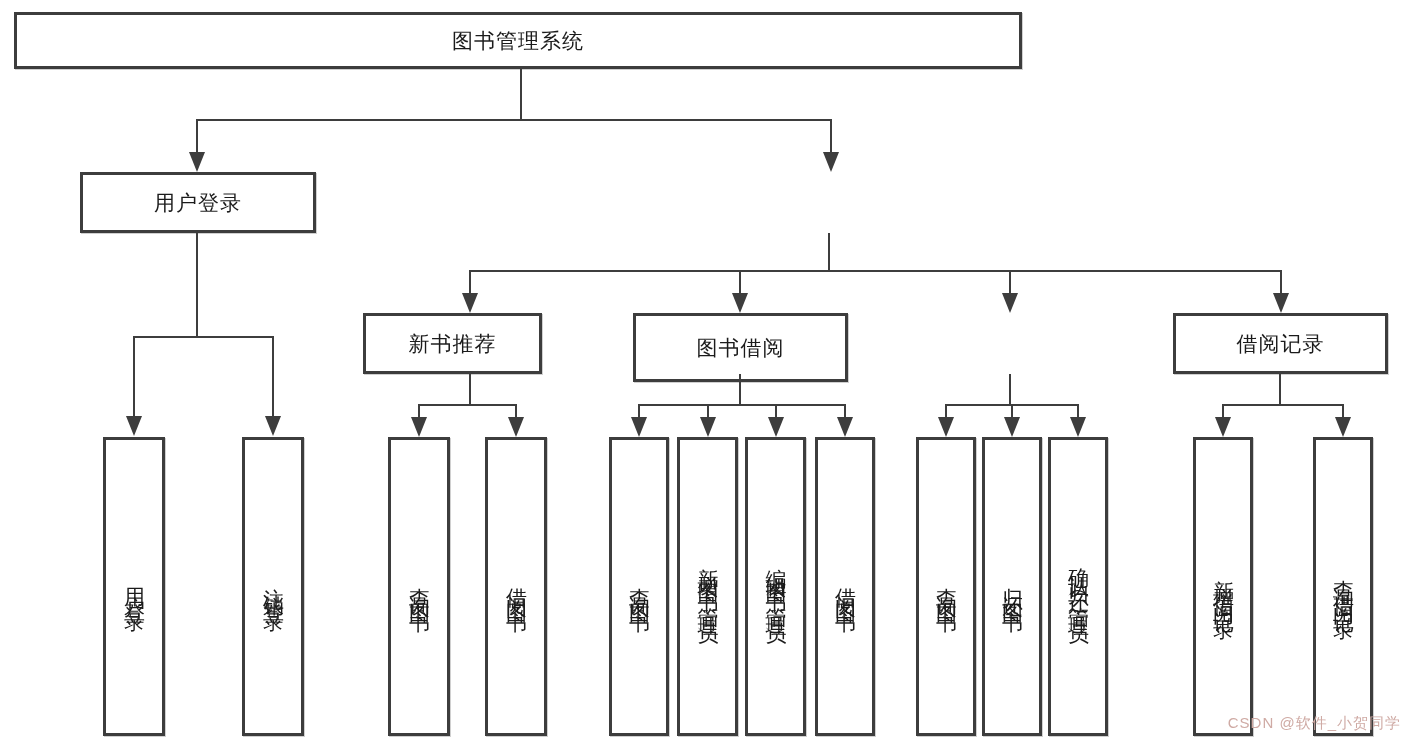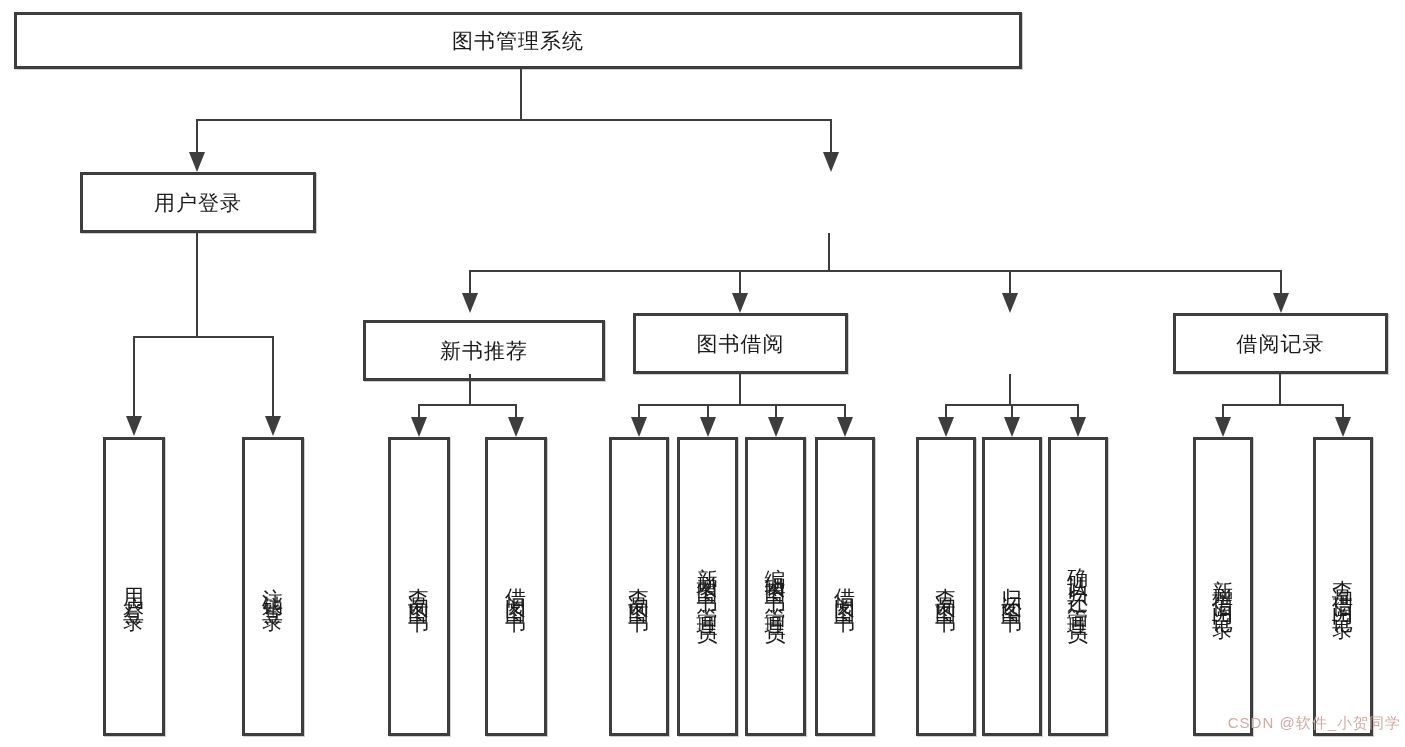--- a/index.html
+++ b/index.html
@@ -18,20 +18,21 @@
   }
   .box {
     position: absolute;
     box-sizing: border-box;
     border: 3px solid #3d3d3d;
     background: #ffffff;
     display: flex;
     align-items: center;
     justify-content: center;
     box-shadow: 1px 1px 0 rgba(120,120,120,0.35);
+    font-family: Liberation Serif, serif;
   }
   .hlabel {
     font-size: 21px;
     letter-spacing: 1px;
     color: #1b1b1b;
     white-space: nowrap;
   }
   .vtext {
     writing-mode: vertical-rl;
     text-orientation: mixed;
@@ -100,24 +101,24 @@
   <div class="h" style="left:469px;top:270px;width:813px;"></div>
   <div class="v" style="left:469px;top:270px;height:24px;"></div>
   <div class="ah" style="left:462px;top:293px;"></div>
   <div class="v" style="left:739px;top:270px;height:24px;"></div>
   <div class="ah" style="left:732px;top:293px;"></div>
   <div class="v" style="left:1009px;top:270px;height:24px;"></div>
   <div class="ah" style="left:1002px;top:293px;"></div>
   <div class="v" style="left:1280px;top:270px;height:24px;"></div>
   <div class="ah" style="left:1273px;top:293px;"></div>
 
-  <div class="box" style="left:363px;top:320px;width:242px;height:61px;">
+  <div class="box" style="left:363px;top:313px;width:179px;height:61px;">
     <span class="hlabel">新书推荐</span>
   </div>
-  <div class="box" style="left:633px;top:313px;width:215px;height:61px;">
+  <div class="box" style="left:633px;top:313px;width:215px;height:69px;">
     <span class="hlabel">图书借阅</span>
   </div>
   <div class="box" style="left:1173px;top:313px;width:215px;height:61px;">
     <span class="hlabel">借阅记录</span>
   </div>
 
   <div class="v" style="left:469px;top:374px;height:31px;"></div>
   <div class="h" style="left:418px;top:404px;width:99px;"></div>
   <div class="v" style="left:418px;top:404px;height:14px;"></div>
   <div class="ah" style="left:411px;top:417px;"></div>

